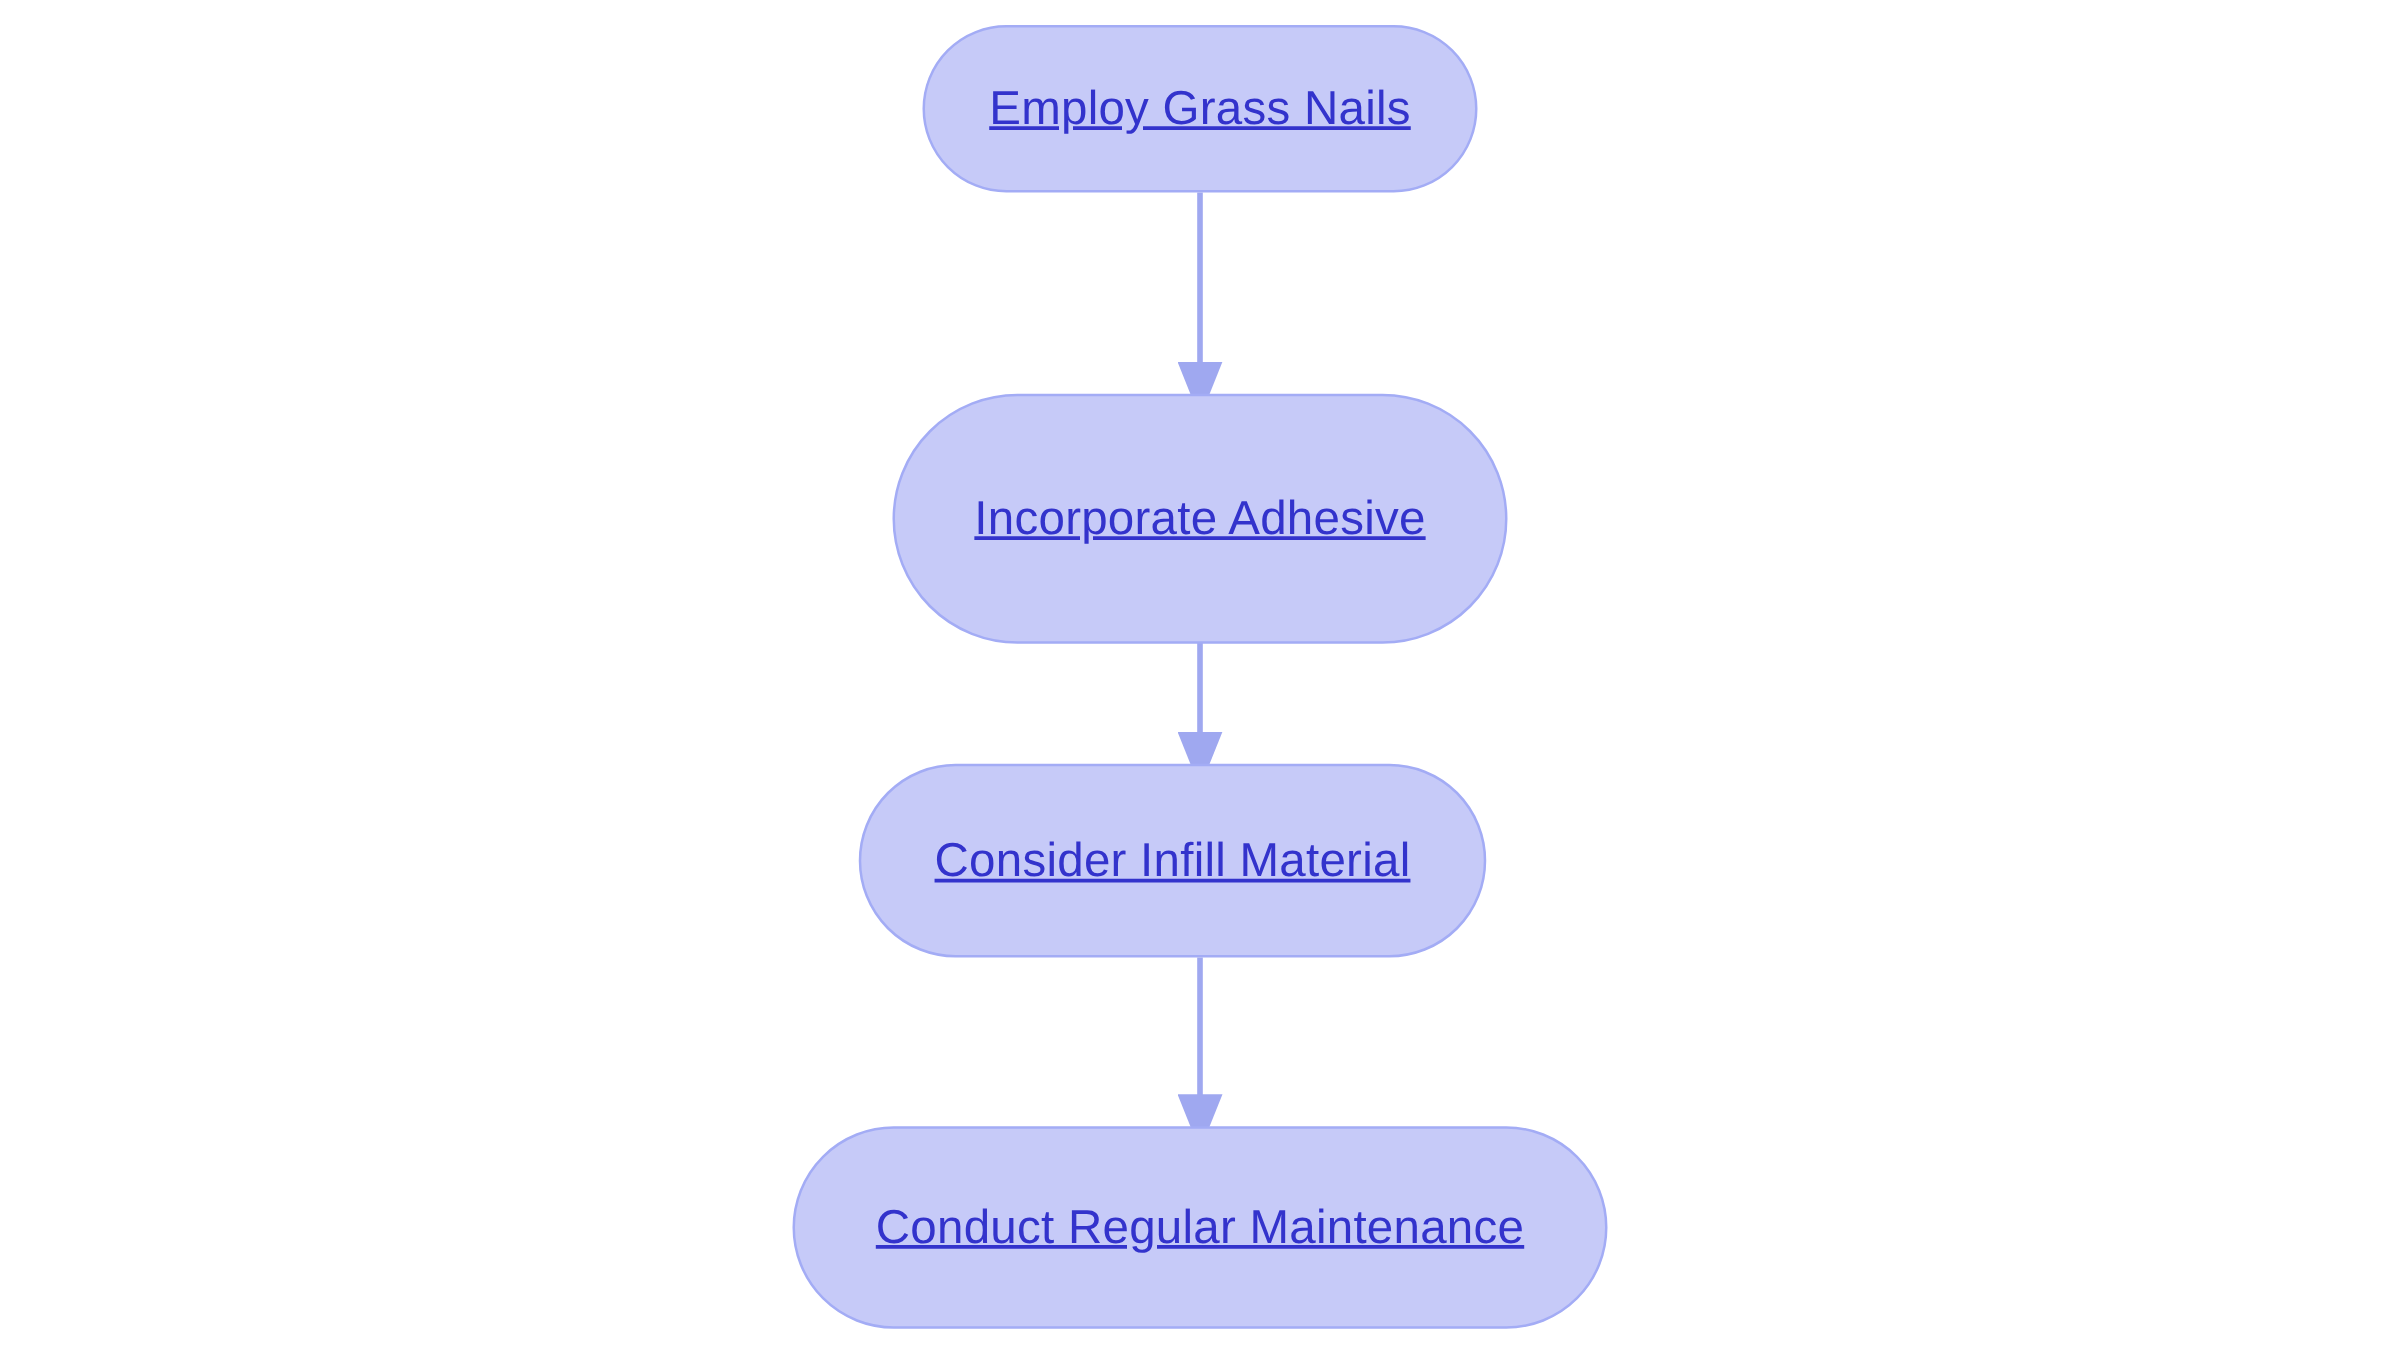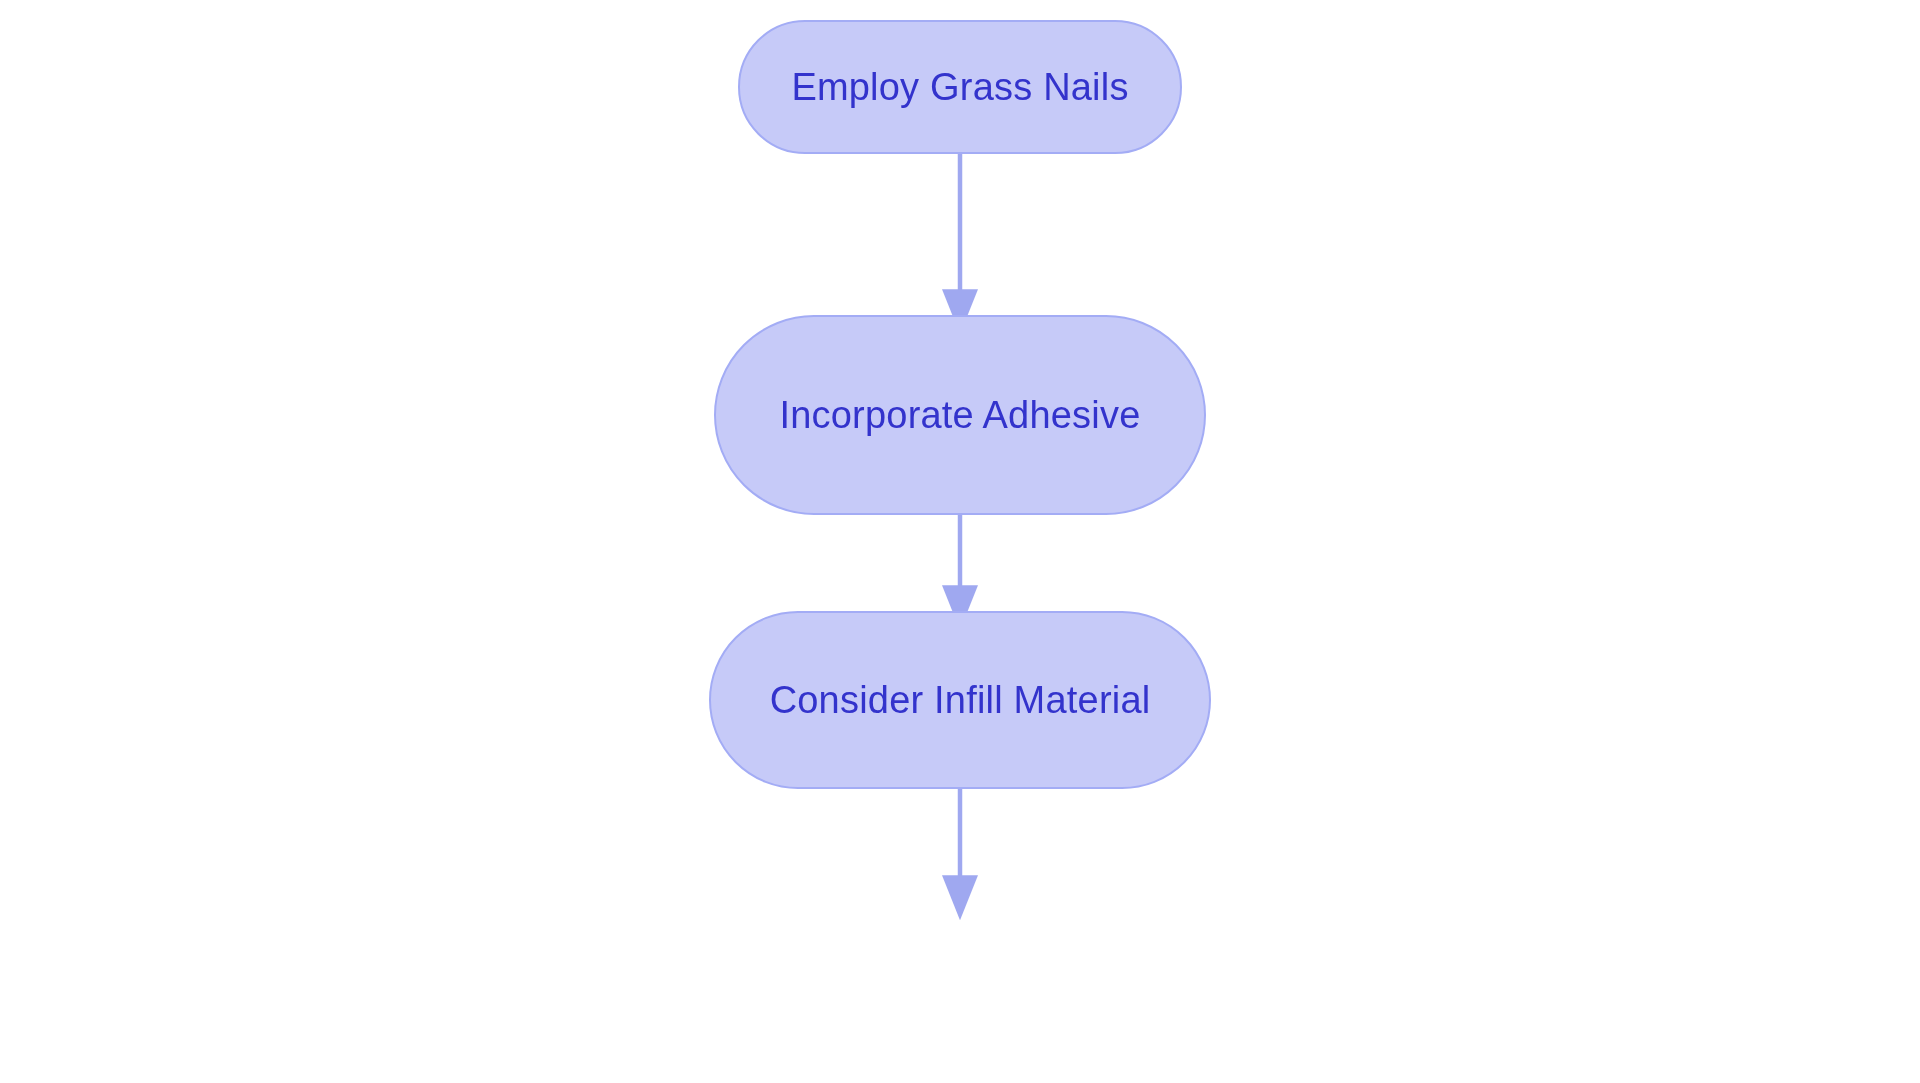--- a/index.html
+++ b/index.html
@@ -40,25 +40,26 @@
   .node-label {
     font-family: "Liberation Sans", sans-serif;
     font-size: 38px;
     font-weight: 400;
     color: #3333cc;
     letter-spacing: 0.2px;
     white-space: nowrap;
     line-height: 1;
     text-align: right;
     user-select: none;
+    text-decoration: underline;
   }
   
   #node-0 { left: 738px; top: 20px;  width: 444px; height: 134px; }
   #node-1 { left: 714px; top: 315px; width: 492px; height: 200px; }
-  #node-2 { left: 709px; top: 611px; width: 502px; height: 178px; }
+  #node-2 { left: 687px; top: 611px; width: 502px; height: 155px; }
   #node-3 { left: 634px; top: 901px; width: 652px; height: 162px; }
 </style>
 </head>
 <body>
 
 <div id="canvas">
 
   <svg id="flow-svg" viewBox="0 0 1920 1083" xmlns="http://www.w3.org/2000/svg">
     <defs>
       <marker id="arrowhead" markerWidth="10" markerHeight="8" refX="0.6" refY="4" orient="auto" markerUnits="strokeWidth">
@@ -84,14 +85,17 @@
   </div>
 
   <div class="node-shape" id="node-1">
     <span class="node-label">Incorporate Adhesive</span>
   </div>
 
   <div class="node-shape" id="node-2">
     <span class="node-label">Consider Infill Material</span>
   </div>
 
+  <div class="node-shape" id="node-3">
+    <span class="node-label">Conduct Regular Maintenance</span>
+  </div>
 
 </div>
 
 </body></html>

